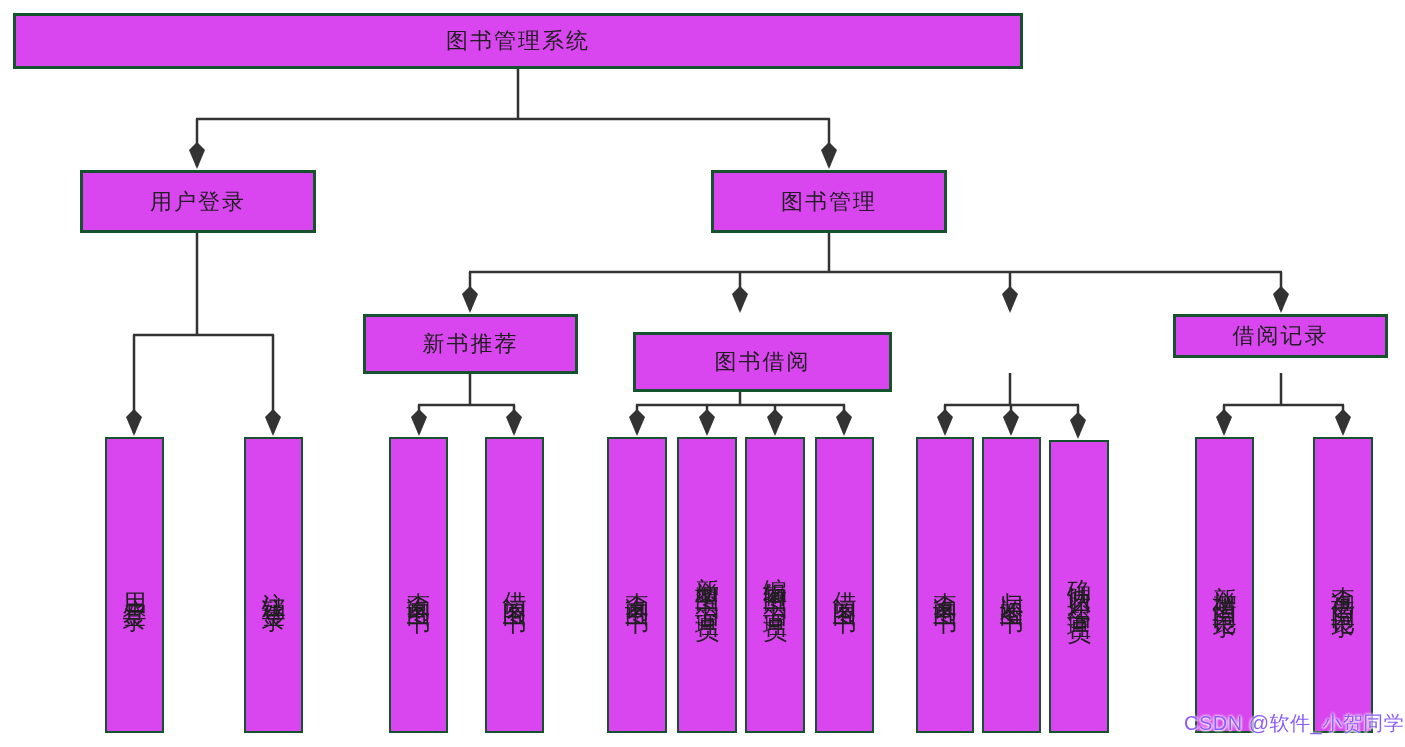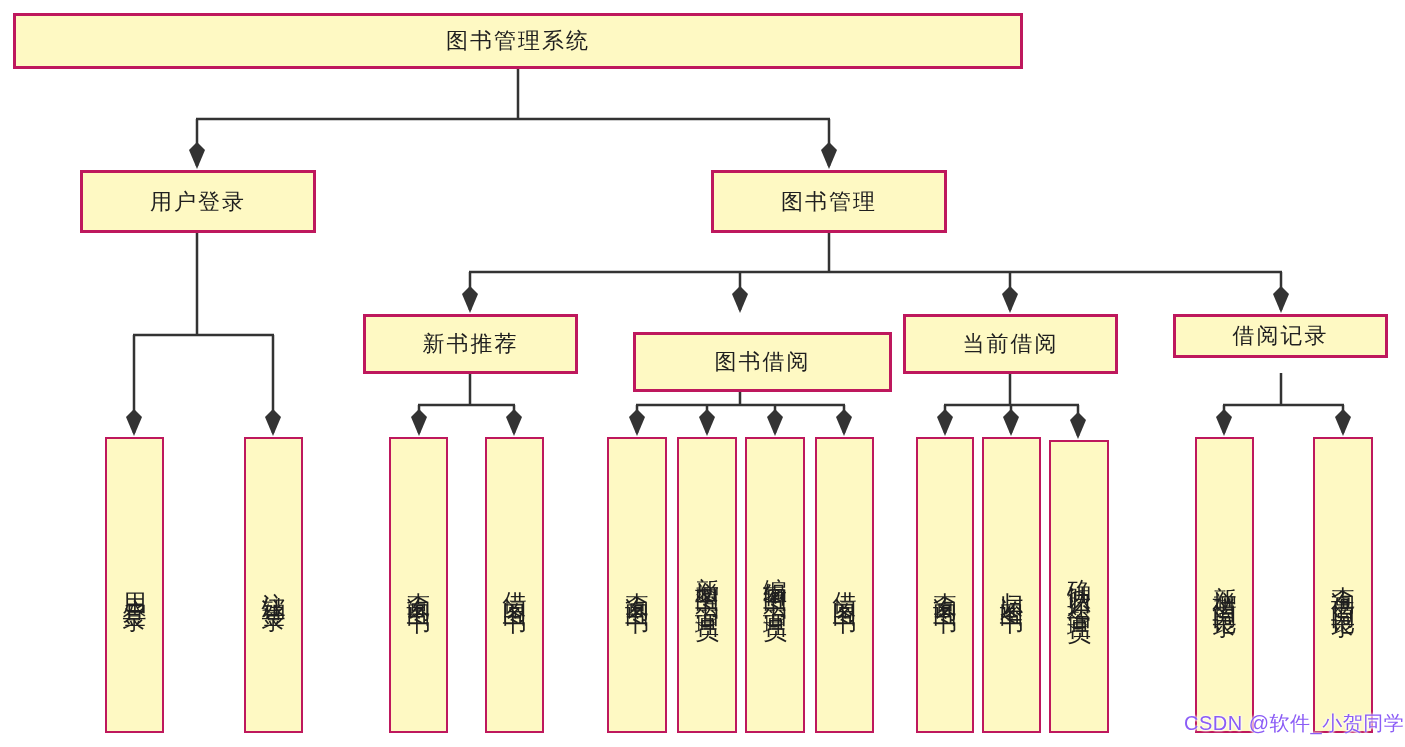--- a/index.html
+++ b/index.html
@@ -2,22 +2,22 @@
 <html><head>
 <meta charset="utf-8">
 <style>
   html,body{margin:0;padding:0;background:#ffffff;}
   .canvas{
     position:relative;width:1405px;height:747px;background:#ffffff;
     font-family:"Liberation Sans","DejaVu Sans",sans-serif;color:#1f1f1f;overflow:hidden;
   }
   svg.wires{position:absolute;left:0;top:0;width:1405px;height:747px;}
   .node{
-    position:absolute;box-sizing:border-box;background:#fef9c3;
-    border:3px solid #be185d;display:flex;align-items:center;justify-content:center;
+    position:absolute;box-sizing:border-box;background:#d946ef;
+    border:3px solid #14532d;display:flex;align-items:center;justify-content:center;
   }
   .hnode{font-size:22px;letter-spacing:2px;}
   .vnode{border-width:2px;font-size:24px;}
   .vnode .lbl{writing-mode:vertical-rl;letter-spacing:6px;line-height:1;}
   .watermark{
     position:absolute;left:1184px;top:710px;width:220px;
     font-size:20px;color:#8b5cf6;letter-spacing:0.5px;white-space:nowrap;
     text-shadow:0 0 3px #ffffff,0 0 3px #ffffff,0 1px 2px rgba(255,255,255,0.9);
   }
 </style>
@@ -76,23 +76,20 @@
   <div class="node hnode" style="left:363px;top:314px;width:215px;height:60px">
     <span class="lbl">新书推荐</span>
   </div>
 
   <div class="node hnode" style="left:711px;top:170px;width:236px;height:63px">
     <span class="lbl">图书管理</span>
   </div>
   <div class="node hnode" style="left:633px;top:332px;width:259px;height:60px">
     <span class="lbl">图书借阅</span>
   </div>
-  <div class="node hnode" style="left:903px;top:314px;width:215px;height:60px">
-    <span class="lbl">当前借阅</span>
-  </div>
   <div class="node hnode" style="left:1173px;top:314px;width:215px;height:44px">
     <span class="lbl">借阅记录</span>
   </div>
 
   <div class="node vnode" style="left:105px;top:437px;width:59px;height:296px">
     <span class="lbl">用户登录</span>
   </div>
   <div class="node vnode" style="left:244px;top:437px;width:59px;height:296px">
     <span class="lbl">注销登录</span>
   </div>

